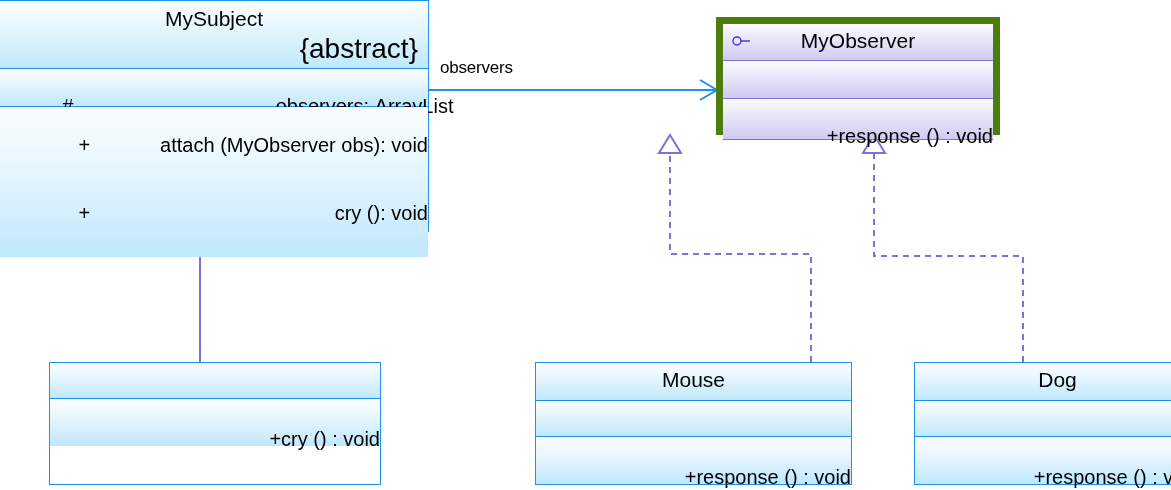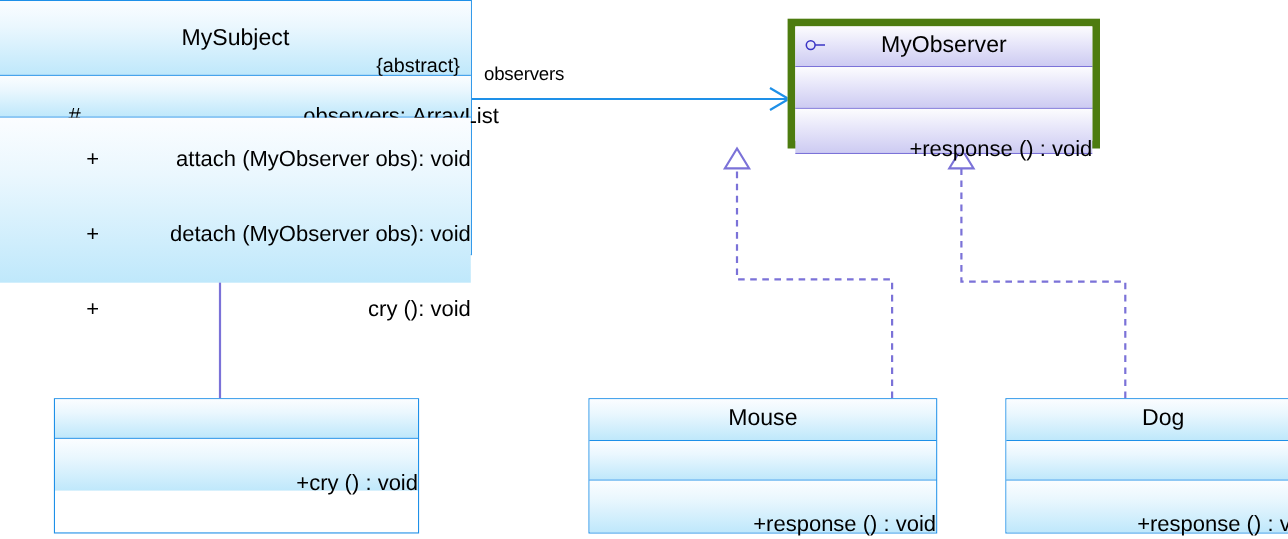--- a/index.html
+++ b/index.html
@@ -33,27 +33,27 @@
   }
   .uml-class .compartment:last-child {
     border-bottom: none;
   }
 
   .cmp-title {
     text-align: center;
     color: #000000;
     font-size: 21px;
     line-height: 1.15;
-    padding-top: 22px;
+    padding-top: 6px;
   }
   .cmp-title .abstract-tag {
     display: block;
     text-align: right;
     padding-right: 10px;
-    font-size: 18px;
+    font-size: 28px;
     margin-top: 2px;
   }
 
   .member-row {
     white-space: pre;
     color: #000000;
     font-size: 20px;
     line-height: 1.0;
     padding-left: 9px;
     position: relative;
@@ -177,23 +177,20 @@
     <div class="compartment c-attrs">
       <div class="member-row">
         <span class="vis">#</span><span class="sig">observers</span><span>:</span><span>&nbsp;</span><span class="rettype">ArrayList</span>
       </div>
     </div>
     <div class="compartment c-ops">
       <div class="member-row">
         <span class="vis">+</span><span class="sig">attach (MyObserver obs)</span><span>:</span><span>&nbsp;</span><span class="rettype">void</span>
       </div>
       <div class="member-row">
-        <span class="vis">+</span><span class="sig">detach (MyObserver obs)</span><span>:</span><span>&nbsp;</span><span class="rettype">void</span>
-      </div>
-      <div class="member-row">
         <span class="vis">+</span><span class="sig">cry ()</span><span>:</span><span>&nbsp;</span><span class="rettype">void</span>
       </div>
     </div>
   </div>
 
   <div class="uml-class" id="myobserver">
     <div class="compartment c-title">
       <svg class="iface-icon" viewBox="0 0 22 12">
         <circle cx="6" cy="6" r="4" fill="none" stroke="#3a34c4" stroke-width="1.4"></circle>
         <line x1="10" y1="6" x2="19" y2="6" stroke="#3a34c4" stroke-width="1.4"></line>

